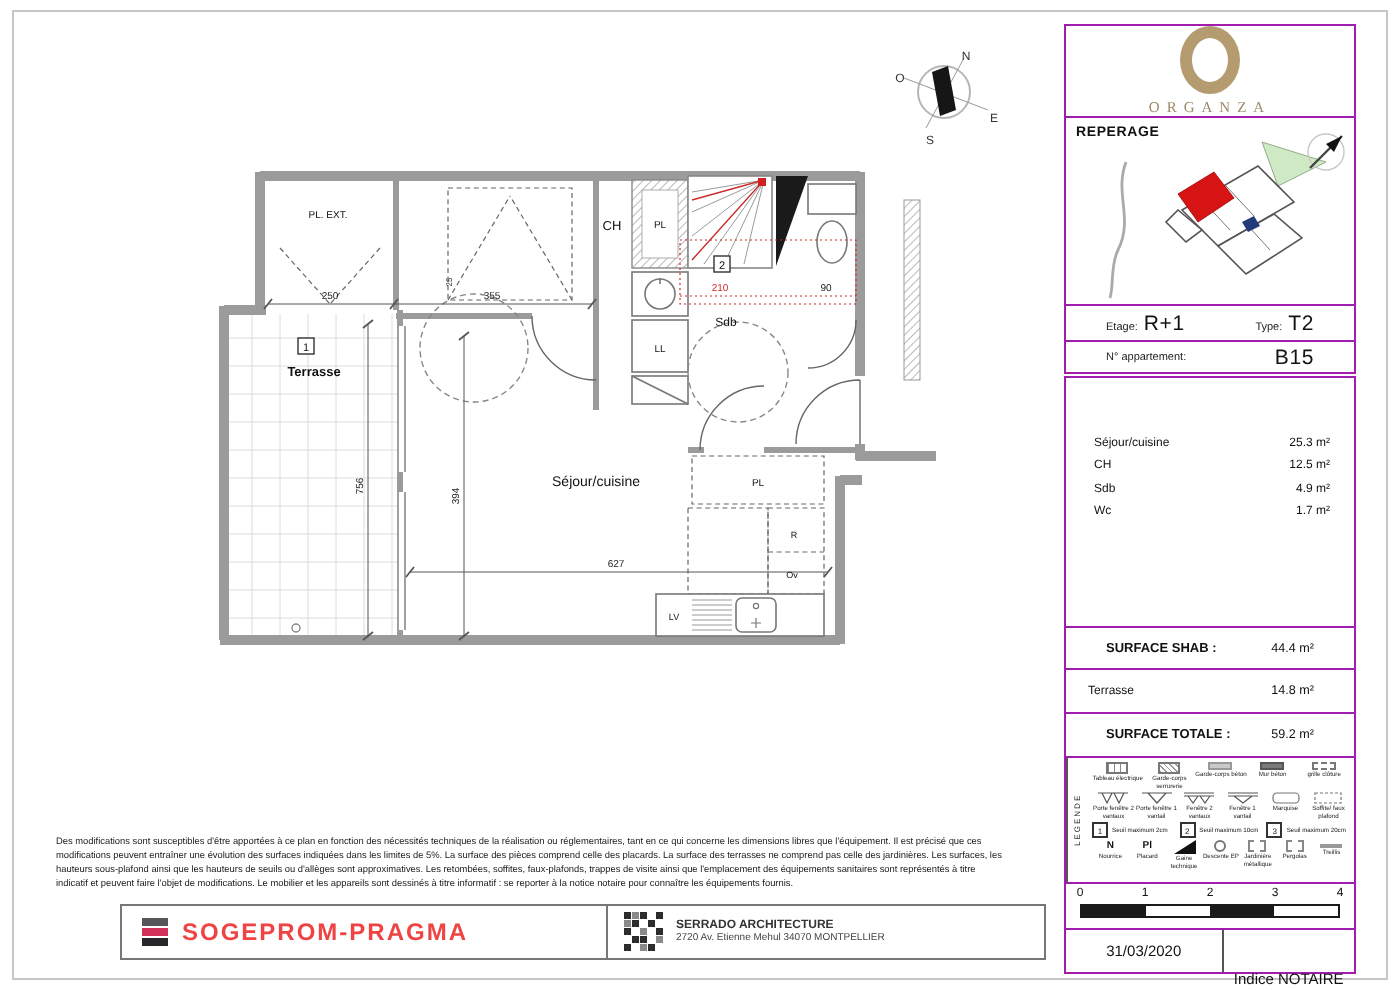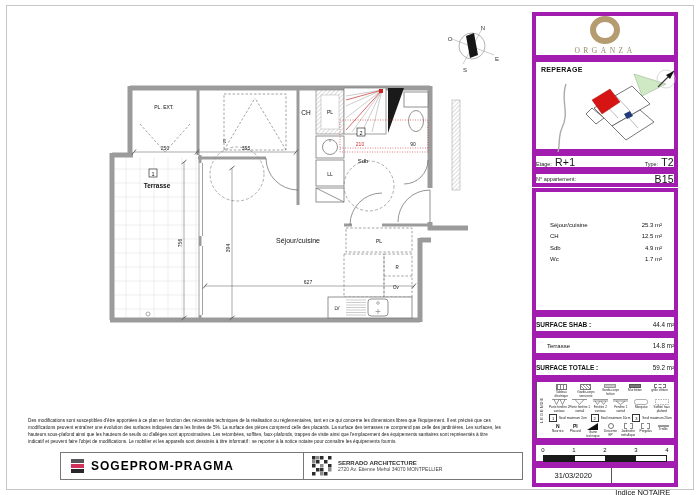--- a/index.html
+++ b/index.html
@@ -1,27 +1,27 @@
 <!DOCTYPE html>
 <html><head>
 <meta charset="utf-8">
 <style>
   html,body{margin:0;padding:0;background:#fff;}
   .sheet{position:relative;width:700px;height:495px;background:#fff;overflow:hidden;
          font-family:"Liberation Sans",sans-serif;color:#111;}
   .frame{position:absolute;left:6px;top:5px;width:686px;height:483px;border:1px solid #c6c6c6;}
   .plan-svg{position:absolute;left:0;top:0;}
   
-  .box{position:absolute;left:532px;width:146px;border:4px solid #a21caf;background:#fff;box-sizing:border-box;}
+  .box{position:absolute;left:532px;width:146px;border:1px solid #a21caf;background:#fff;box-sizing:border-box;}
   .logo-box{top:12px;height:47px;display:flex;flex-direction:column;align-items:center;justify-content:center;}
   .logo-ring{width:18px;height:22px;border:6px solid #b49b70;border-radius:50%;}
   .logo-word{font-family:"Liberation Serif",serif;font-size:7.5px;letter-spacing:3.5px;color:#9c8a68;margin-top:2px;}
   .rep-box{top:58px;height:95px;}
   .rep-title{position:absolute;left:5px;top:4px;font-size:7px;font-weight:bold;letter-spacing:0.3px;}
-  .row-box{display:flex;align-items:center;justify-content:space-between;padding:0 0;}
+  .row-box{display:flex;align-items:center;justify-content:space-between;padding:0 20px;}
   .etage-box{top:152px;height:19px;}
   .appart-box{top:170px;height:17px;}
   .lab-s{font-size:5.5px;color:#222;}
   .val-l{font-size:10.5px;letter-spacing:0.3px;}
   .grp{display:flex;align-items:baseline;gap:3px;}
   .areas-box{top:188px;height:126px;padding:28px 12px 0 14px;}
   .area-row{display:flex;justify-content:space-between;font-size:6px;line-height:11.3px;}
   .shab-box{top:313px;height:22px;}
   .shab-box .l{font-size:6.5px;font-weight:bold;}
   .shab-box .v,.terr-box .v,.tot-box .v{font-size:6.3px;}
@@ -63,21 +63,21 @@
   .date-box{top:464px;height:23px;display:flex;}
   .date-cell{width:54%;border-right:1px solid #555;display:flex;align-items:center;justify-content:center;font-size:7.5px;}
   .ind-cell{flex:1;display:flex;align-items:center;justify-content:center;font-size:7.5px;margin-top:24px;}
   
   .disclaimer{position:absolute;left:28px;top:418px;width:500px;font-size:4.7px;line-height:6.9px;color:#1a1a1a;}
   .disclaimer div{white-space:nowrap;}
   .footer-box{position:absolute;left:60px;top:452px;width:463px;height:28px;border:1px solid #777;display:flex;box-sizing:border-box;}
   .dev-cell{width:232px;border-right:1px solid #777;display:flex;align-items:center;padding-left:10px;gap:7px;}
   .dev-mark{display:flex;flex-direction:column;gap:1px;}
   .dev-mark div{width:13px;height:4px;}
-  .dev-name{font-size:12px;font-weight:bold;letter-spacing:1px;color:#000000;}
+  .dev-name{font-size:12px;font-weight:bold;letter-spacing:1px;color:#ef4444;}
   .arch-cell{flex:1;display:flex;align-items:center;gap:6px;padding-left:8px;}
   .arch-txt .n{font-size:6px;font-weight:bold;color:#333;}
   .arch-txt .a{font-size:5px;color:#444;}
 </style>
 </head>
 <body>
 
 <div class="sheet">
   <div class="frame"></div>
 

